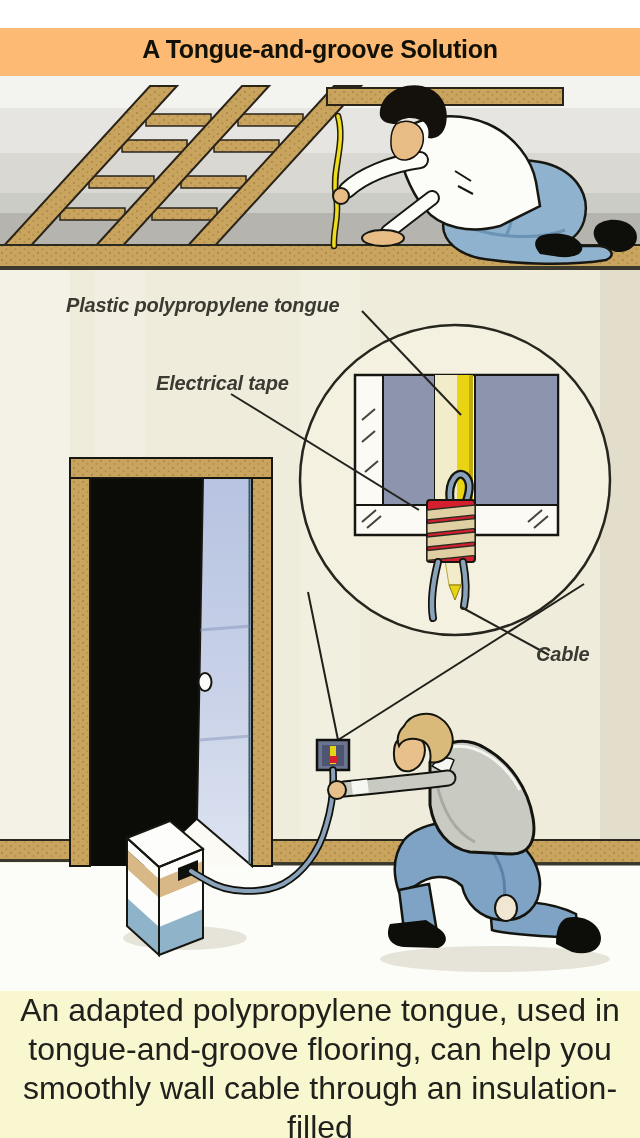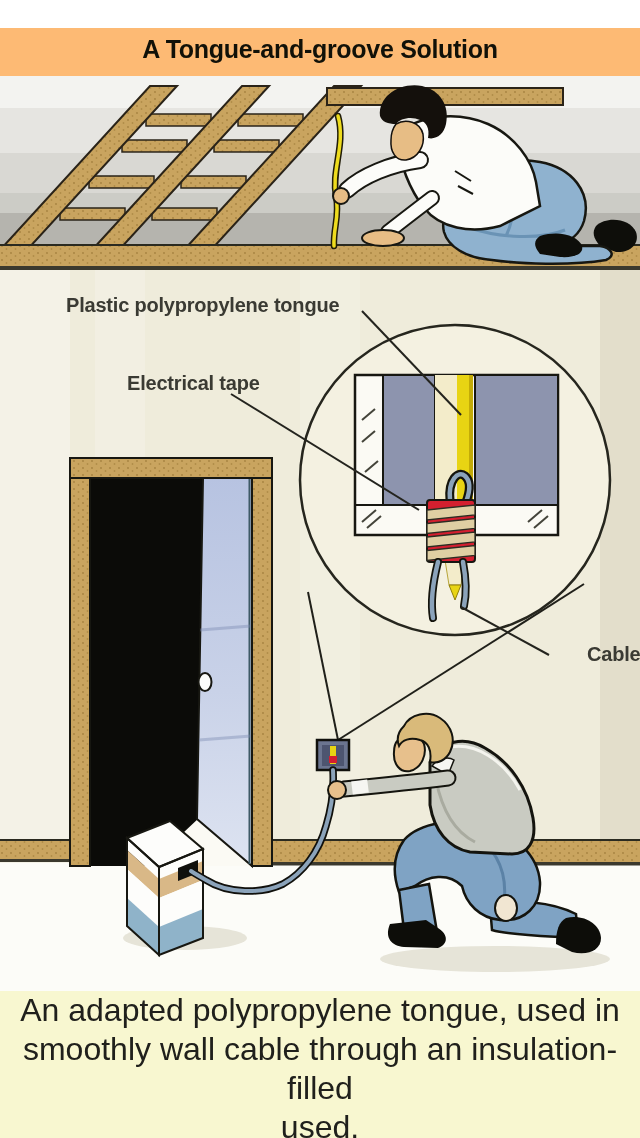--- a/index.html
+++ b/index.html
@@ -9,25 +9,25 @@
   }
   .title{
     position:absolute;top:7px;left:0;width:640px;text-align:center;
     font-size:25px;font-weight:bold;color:#111108;letter-spacing:-0.3px;
   }
   .illu{position:absolute;left:0;display:block;}
   #topArt{top:48px;}
   #mainArt{top:242px;}
   .label{
     position:absolute;font-size:20px;font-weight:bold;color:#3a3a33;
-    letter-spacing:-0.2px;white-space:nowrap;
+    letter-spacing:-0.2px;white-space:nowrap;font-style:italic;
   }
   #lbl-tongue{left:66px;top:266px;}
-  #lbl-tape{left:127px;top:344px;}
-  #lbl-cable{left:587px;top:615px;}
+  #lbl-tape{left:156px;top:344px;}
+  #lbl-cable{left:536px;top:615px;}
   .caption{
     position:absolute;top:963px;left:0;width:640px;height:175px;
     background:#f8f7d0;text-align:center;color:#20201c;
     font-size:32px;line-height:39px;box-sizing:border-box;
   }
   .caption span{display:block;}
 </style>
 </head>
 <body>
 
@@ -233,17 +233,18 @@
       <path d="M404,456 C410,444 428,440 440,448 C452,456 456,470 450,482 C446,490 438,494 430,492 C432,480 428,472 420,470 C410,467 402,470 399,476 C396,468 398,462 404,456 Z" fill="#d9ba7a" stroke="#14140e" stroke-width="2"></path>
     </g>
   </svg>
 
   <div class="label" id="lbl-tongue">Plastic polypropylene tongue</div>
   <div class="label" id="lbl-tape">Electrical tape</div>
   <div class="label" id="lbl-cable">Cable</div>
 
   <div class="caption">
     <span>An adapted polypropylene tongue, used in</span>
+    <span>tongue-and-groove flooring, can help you</span>
     <span>smoothly wall cable through an insulation-filled</span>
     <span>used.</span>
   </div>
 
 </div>
 
 </body></html>

